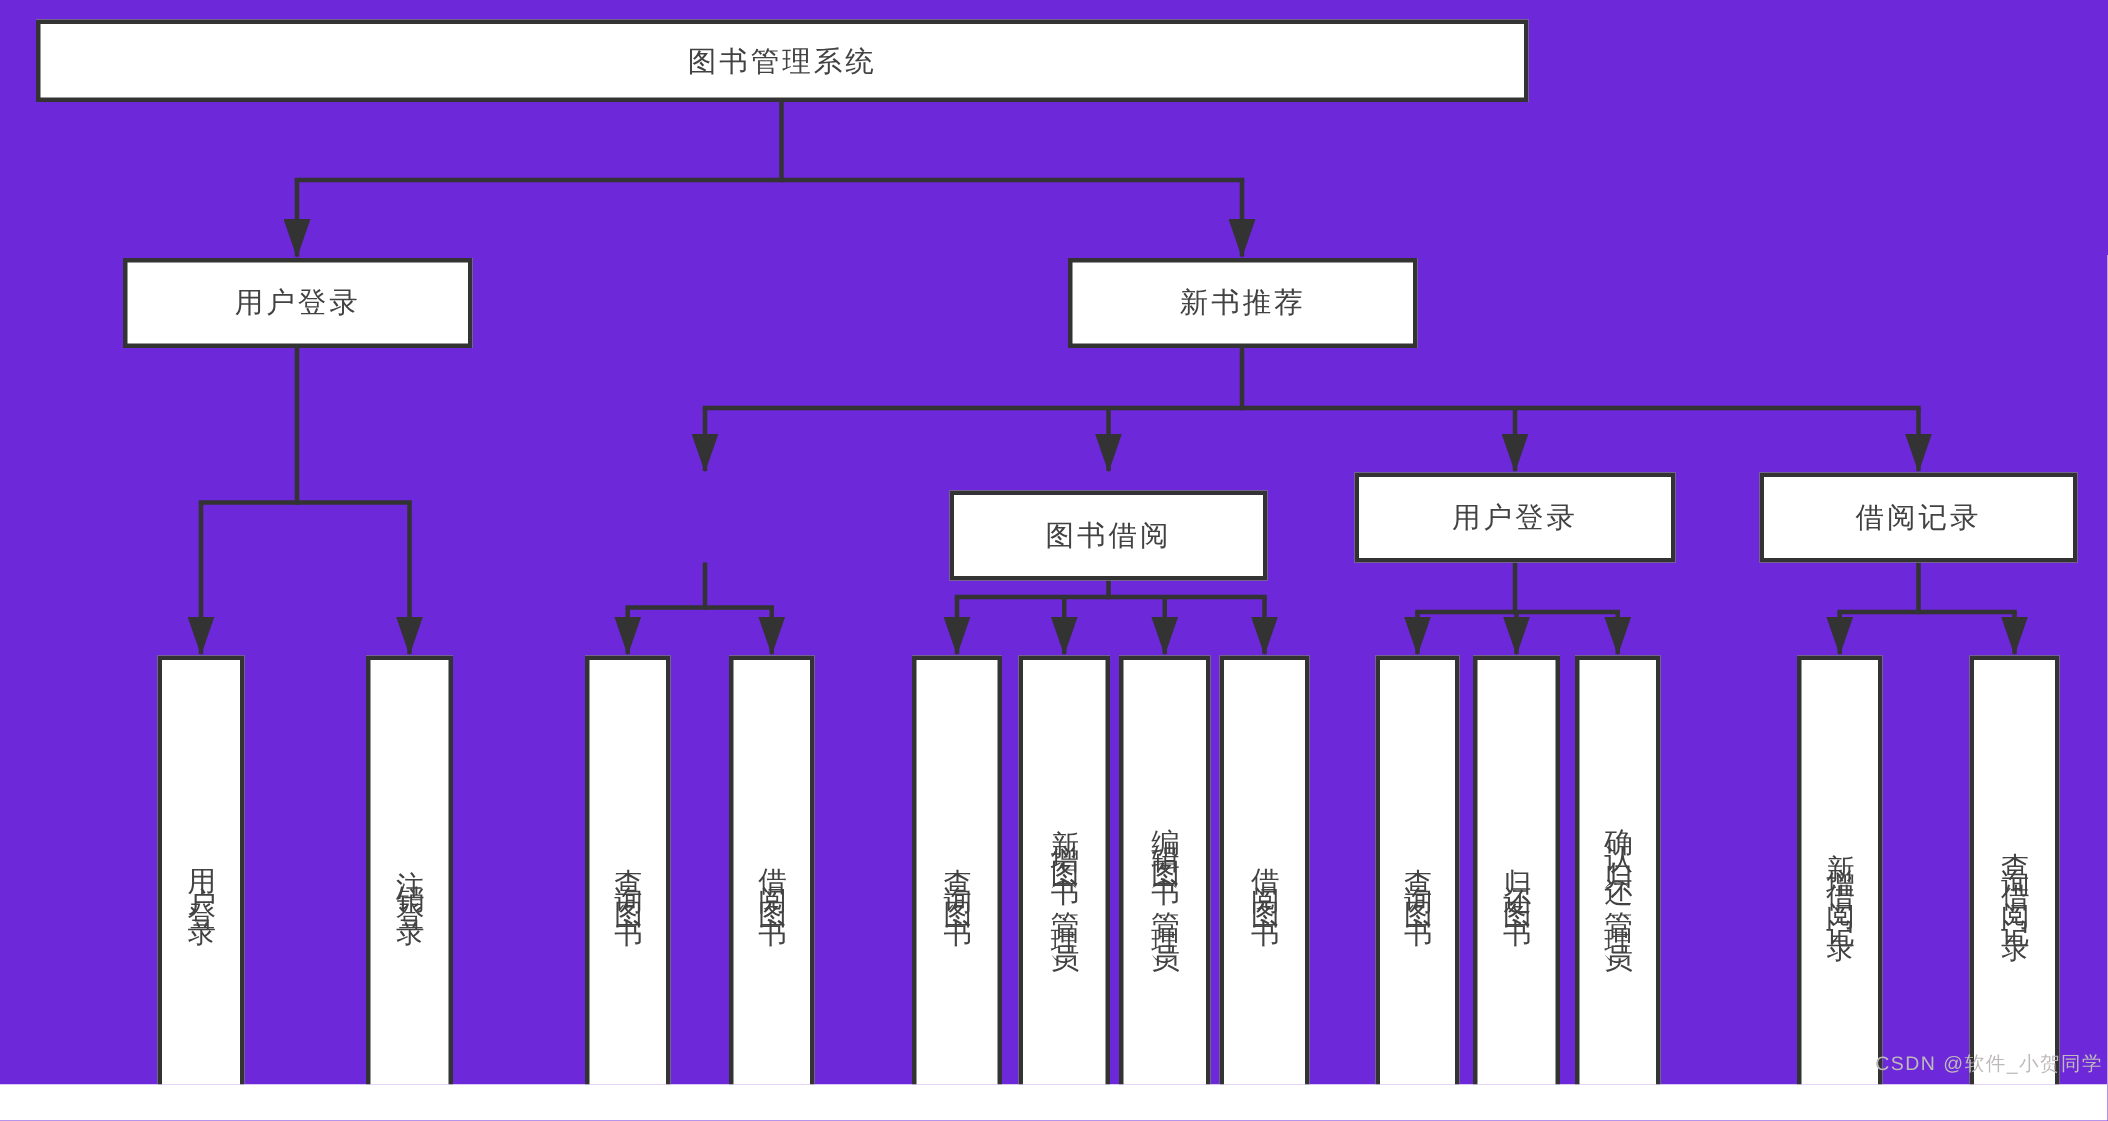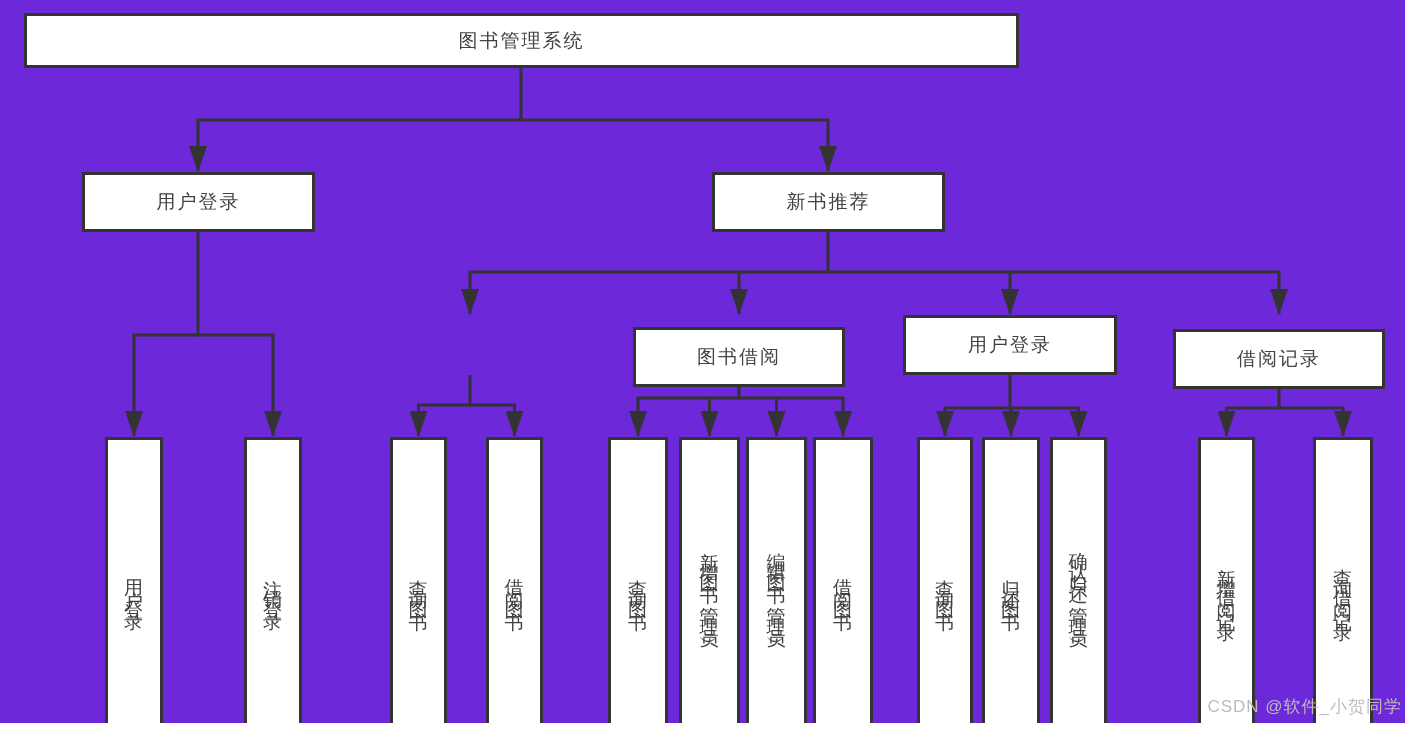--- a/index.html
+++ b/index.html
@@ -35,21 +35,21 @@
     text-orientation:mixed;
     font-size:19px;
     line-height:1;
     letter-spacing:11px;
     white-space:nowrap;
     color:#424242;
   }
   .watermark{
     position:absolute;
     right:3px;bottom:5px;
-    font-size:17px;
+    font-size:13px;
     color:#bfbaba;
     letter-spacing:1px;
     pointer-events:none;
   }
 </style>
 </head>
 <body>
 
 <div class="canvas">
 
@@ -111,21 +111,21 @@
   <div class="hbox" style="left:712px;top:172px;width:233px;height:60px;">
     <span>新书推荐</span>
   </div>
 
   <div class="hbox" style="left:633px;top:327px;width:212px;height:60px;">
     <span>图书借阅</span>
   </div>
   <div class="hbox" style="left:903px;top:315px;width:214px;height:60px;">
     <span>用户登录</span>
   </div>
-  <div class="hbox" style="left:1173px;top:329px;width:212px;height:60px;">
+  <div class="hbox" style="left:1173px;top:315px;width:212px;height:60px;">
     <span>借阅记录</span>
   </div>
 
   <div class="leaf" style="left:105px;width:58px;">
     <span class="vtext">用户登录</span>
   </div>
   <div class="leaf" style="left:244px;width:58px;">
     <span class="vtext">注销登录</span>
   </div>
 

